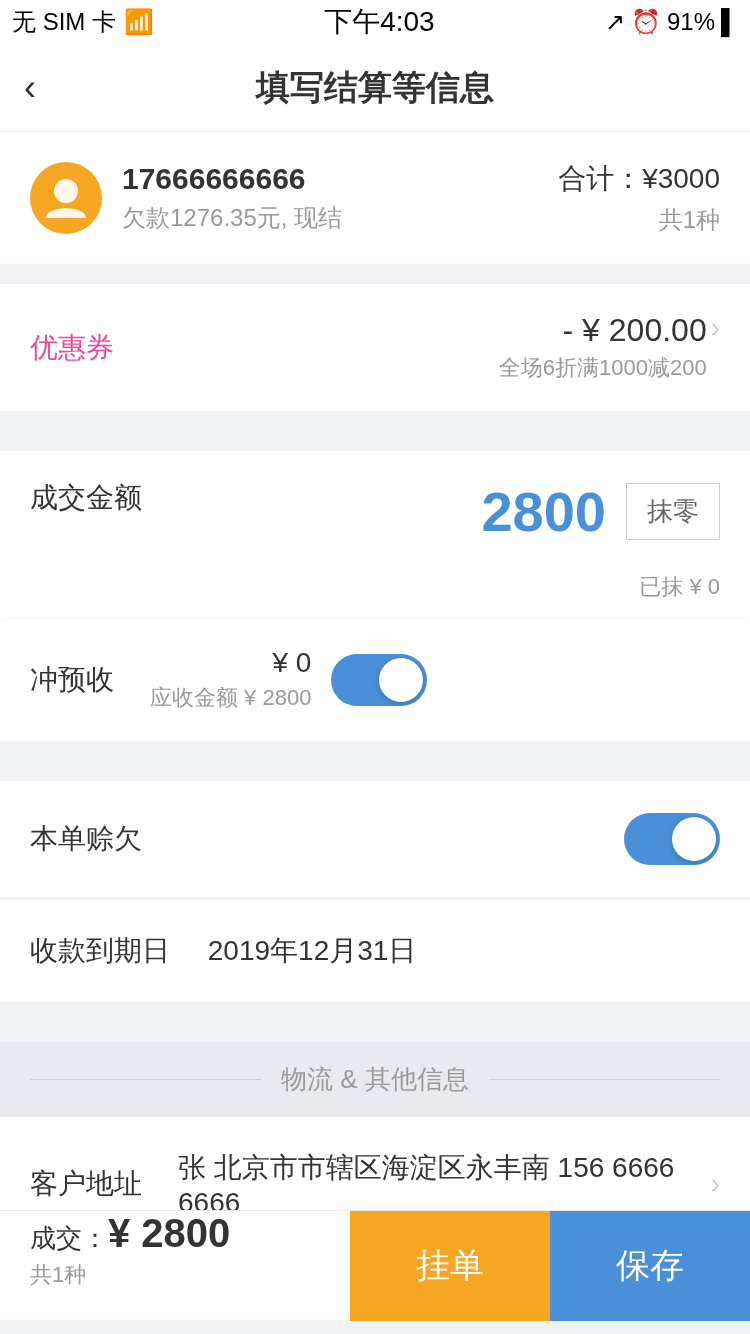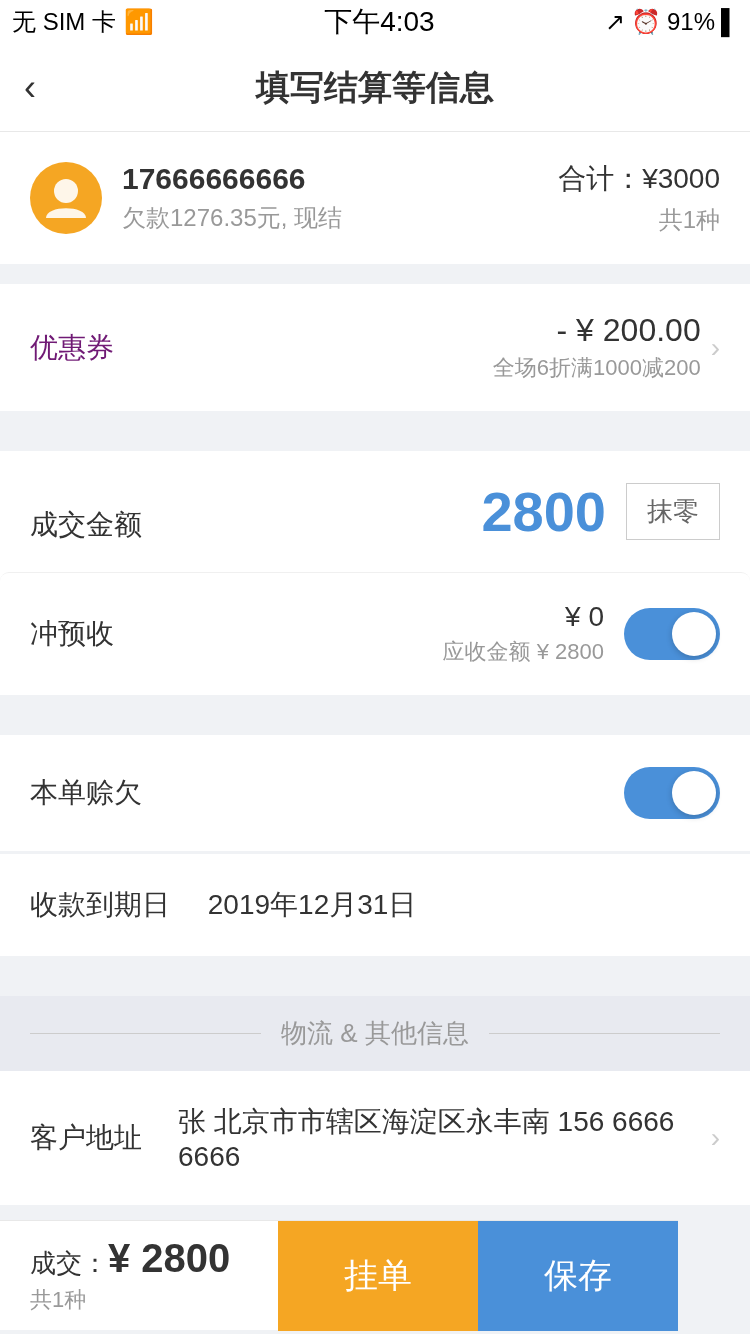--- a/index.html
+++ b/index.html
@@ -104,34 +104,34 @@
       margin-top: 6px;
     }
 
     
     .section {
       background: #fff;
       margin-bottom: 20px;
     }
     .row-label {
       font-size: 28px;
-      color: #701a75;
+      color: #ec4899;
     }
 
     
     .coupon-row {
       display: flex;
       align-items: center;
       justify-content: space-between;
       padding: 28px 30px;
     }
     .coupon-right {
       display: flex;
-      align-items: center;
-      gap: 10px;
+      align-items: flex-start;
+      gap: 4px;
     }
     .coupon-amount {
       text-align: right;
     }
     .coupon-value {
       font-size: 32px;
       color: #333;
       font-weight: 500;
     }
     .coupon-desc {
@@ -144,21 +144,21 @@
       font-size: 28px;
     }
 
     
     .deal-section {
       background: #fff;
       margin-bottom: 20px;
     }
     .deal-row {
       display: flex;
-      align-items: flex-end;
+      align-items: flex-start;
       justify-content: space-between;
       padding: 28px 30px;
     }
     .deal-label {
       font-size: 28px;
       color: #333;
     }
     .deal-right {
       display: flex;
       align-items: center;
@@ -182,21 +182,20 @@
       font-size: 22px;
       color: #999;
       text-align: right;
       padding: 0 30px 16px 30px;
     }
 
     
     .prereceive-row {
       display: flex;
       align-items: center;
-      justify-content: space-between;
       padding: 28px 30px;
       border-top: 1px solid #f0f0f0;
       border-radius: 9px;
     }
     .prereceive-label {
       font-size: 28px;
       color: #333;
     }
     .prereceive-right {
       display: flex;
@@ -305,26 +304,26 @@
     }
     .address-value {
       font-size: 28px;
       color: #333;
       flex: 1;
     }
 
     
     .bottom-bar {
       position: fixed;
-      bottom: 4px;
-      width: 678px;
+      bottom: 14px;
+      width: 750px;
       height: 110px;
       background: #fff;
       display: flex;
-      align-items: center;
+      align-items: flex-start;
       border-top: 1px solid #e8e8e8;
     }
     .bottom-summary {
       flex: 1;
       padding: 0 30px;
     }
     .bottom-deal-label {
       font-size: 26px;
       color: #333;
     }
@@ -430,20 +429,21 @@
   <div class="gray-block"></div>
 
   <div class="deal-section">
     <div class="deal-row">
       <div class="deal-label">成交金额</div>
       <div class="deal-right">
         <div class="deal-amount-value">2800</div>
         <button class="round-zero-btn">抹零</button>
       </div>
     </div>
+    <div class="deal-already-rounded">已抹  ¥ 0</div>
 
     <div class="prereceive-row">
       <div class="prereceive-label">冲预收</div>
       <div class="prereceive-right">
         <div class="prereceive-amount">
           <div class="prereceive-value">¥ 0</div>
           <div class="prereceive-receivable">应收金额 ¥ 2800</div>
         </div>
         <div class="toggle">
           <div class="toggle-knob"></div>

